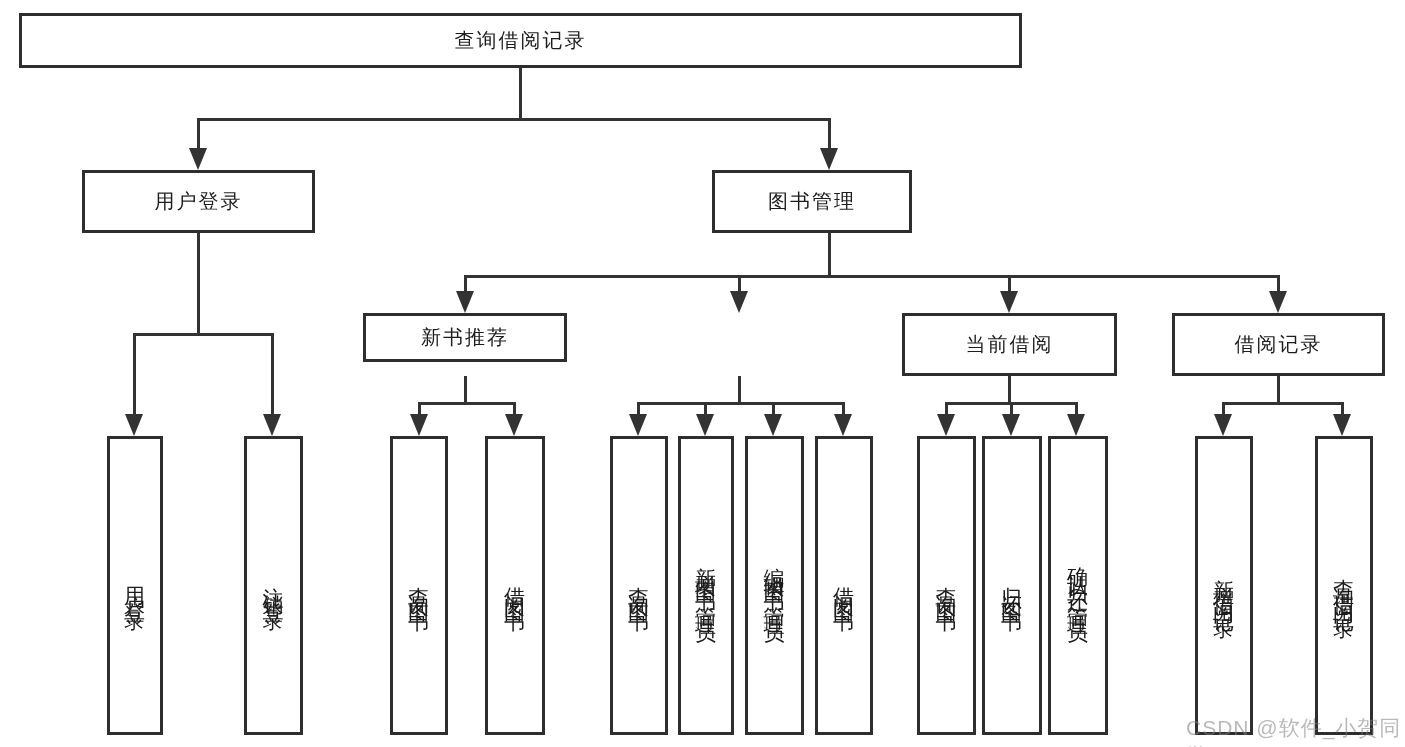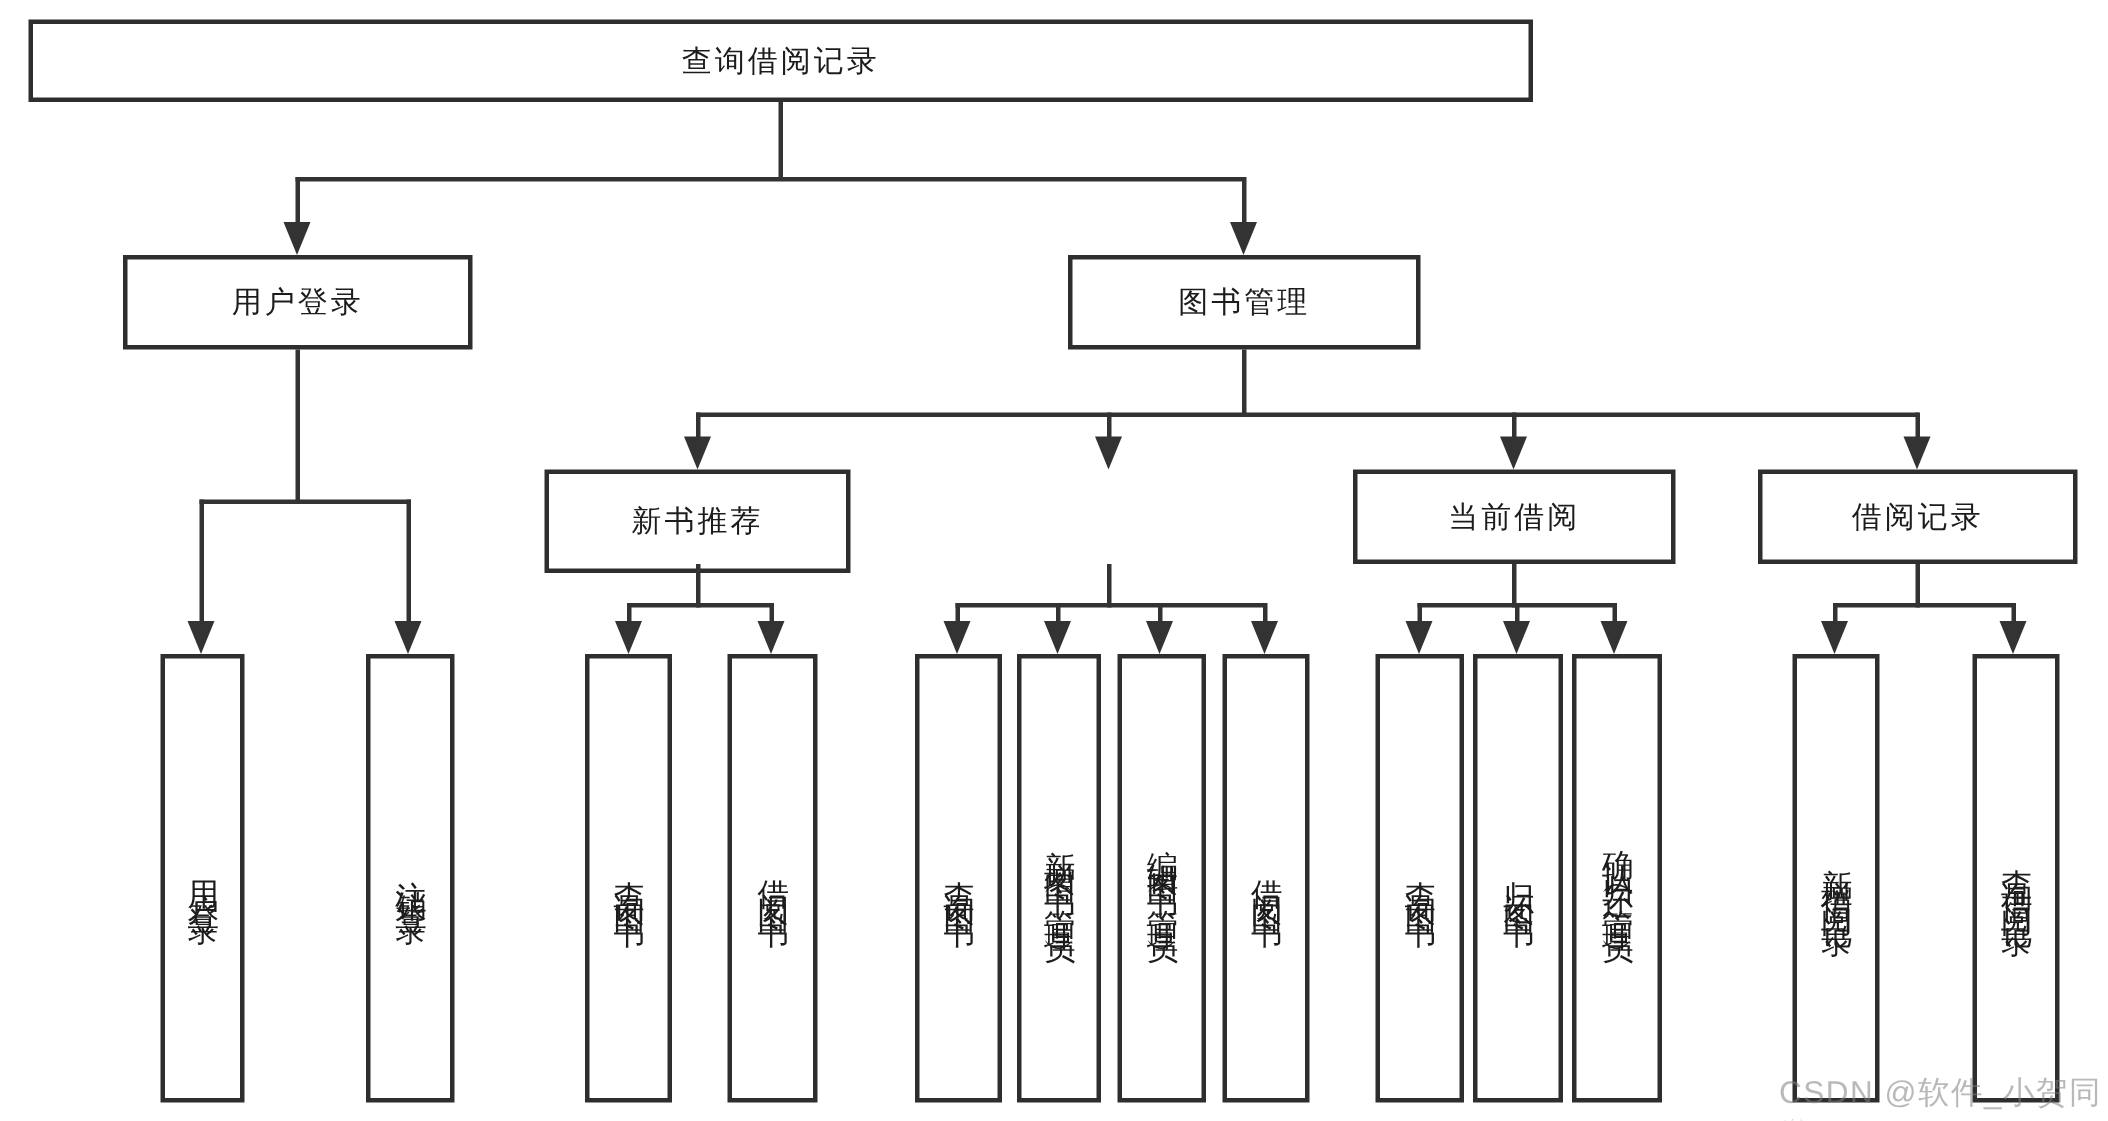--- a/index.html
+++ b/index.html
@@ -53,41 +53,41 @@
   <div class="box" style="left:19px;top:13px;width:1003px;height:55px;">查询借阅记录</div>
 
   <div class="vline" style="left:519px;top:68px;height:52px;"></div>
   <div class="hline" style="left:197px;top:118px;width:633px;"></div>
   <div class="vline" style="left:197px;top:118px;height:30px;"></div>
   <div class="arrow" style="left:189px;top:148px;"></div>
   <div class="vline" style="left:828px;top:118px;height:30px;"></div>
   <div class="arrow" style="left:820px;top:148px;"></div>
 
   <div class="box" style="left:82px;top:170px;width:233px;height:63px;">用户登录</div>
-  <div class="box" style="left:712px;top:170px;width:235px;height:63px;">图书管理</div>
+  <div class="box" style="left:712px;top:170px;width:200px;height:63px;">图书管理</div>
 
   <div class="vline" style="left:197px;top:233px;height:102px;"></div>
   <div class="hline" style="left:133px;top:333px;width:141px;"></div>
   <div class="vline" style="left:133px;top:333px;height:81px;"></div>
   <div class="arrow" style="left:125px;top:414px;"></div>
   <div class="vline" style="left:271px;top:333px;height:81px;"></div>
   <div class="arrow" style="left:263px;top:414px;"></div>
 
   <div class="vline" style="left:828px;top:233px;height:45px;"></div>
   <div class="hline" style="left:464px;top:275px;width:815px;"></div>
   <div class="vline" style="left:464px;top:275px;height:18px;"></div>
   <div class="arrow" style="left:456px;top:291px;"></div>
   <div class="vline" style="left:738px;top:275px;height:18px;"></div>
   <div class="arrow" style="left:730px;top:291px;"></div>
   <div class="vline" style="left:1008px;top:275px;height:18px;"></div>
   <div class="arrow" style="left:1000px;top:291px;"></div>
   <div class="vline" style="left:1277px;top:275px;height:18px;"></div>
   <div class="arrow" style="left:1269px;top:291px;"></div>
 
-  <div class="box" style="left:363px;top:313px;width:204px;height:69px;">新书推荐</div>
+  <div class="box" style="left:363px;top:313px;width:204px;height:49px;">新书推荐</div>
   <div class="box" style="left:902px;top:313px;width:215px;height:63px;">当前借阅</div>
   <div class="box" style="left:1172px;top:313px;width:213px;height:63px;">借阅记录</div>
 
   <div class="vline" style="left:464px;top:376px;height:29px;"></div>
   <div class="hline" style="left:418px;top:402px;width:98px;"></div>
   <div class="vline" style="left:418px;top:402px;height:12px;"></div>
   <div class="arrow" style="left:410px;top:414px;"></div>
   <div class="vline" style="left:513px;top:402px;height:12px;"></div>
   <div class="arrow" style="left:505px;top:414px;"></div>
 

